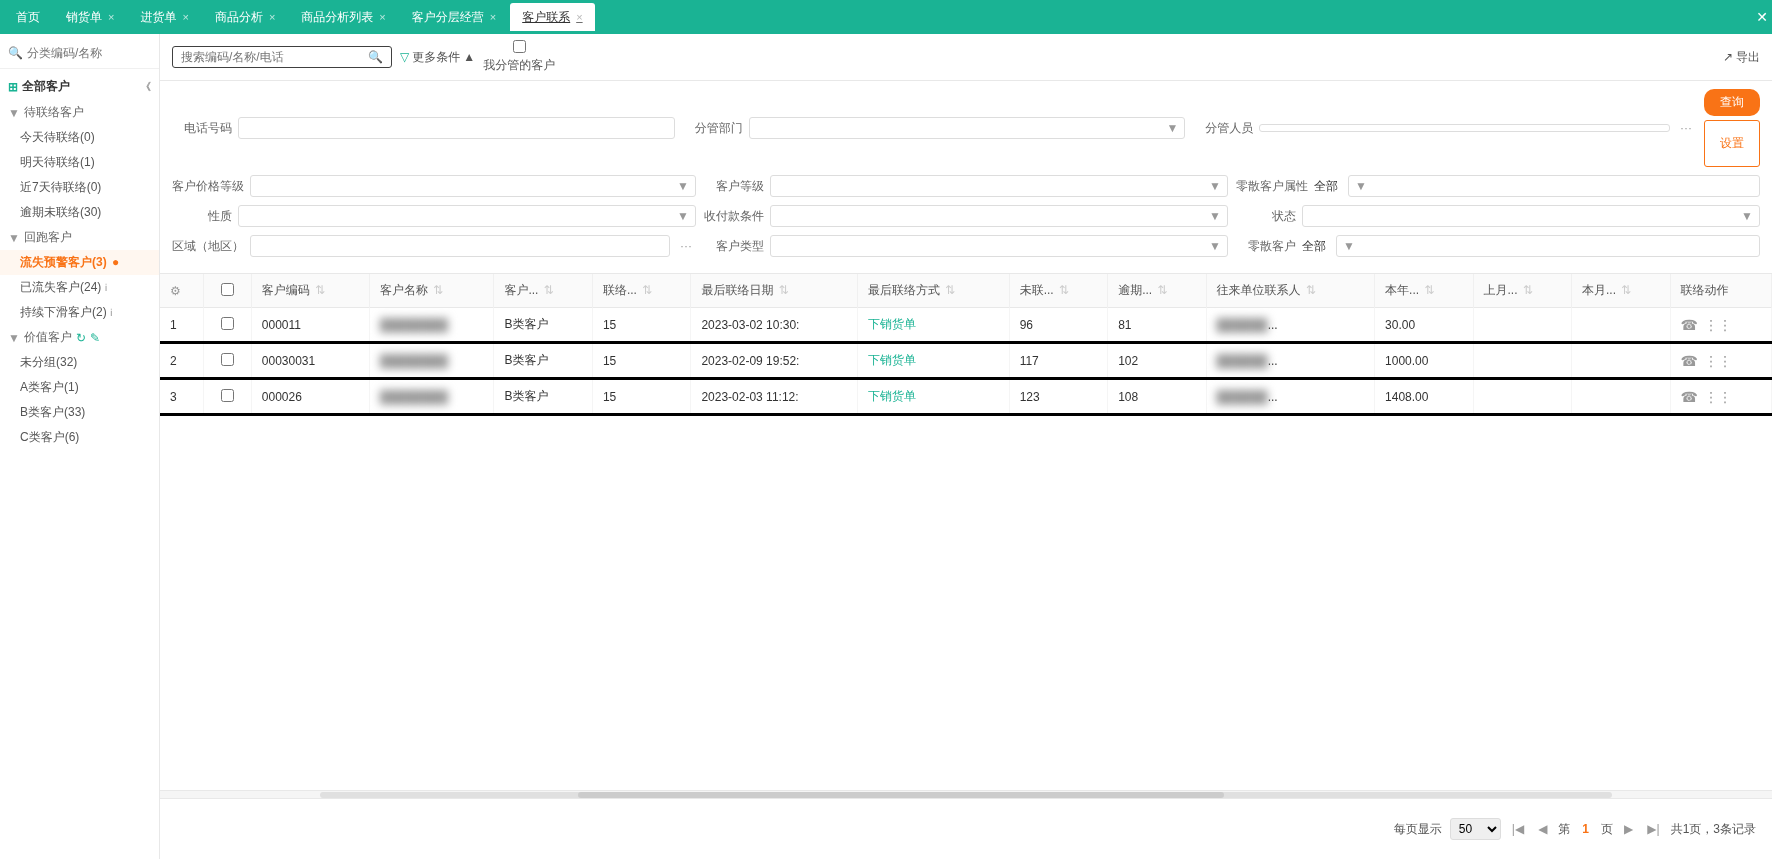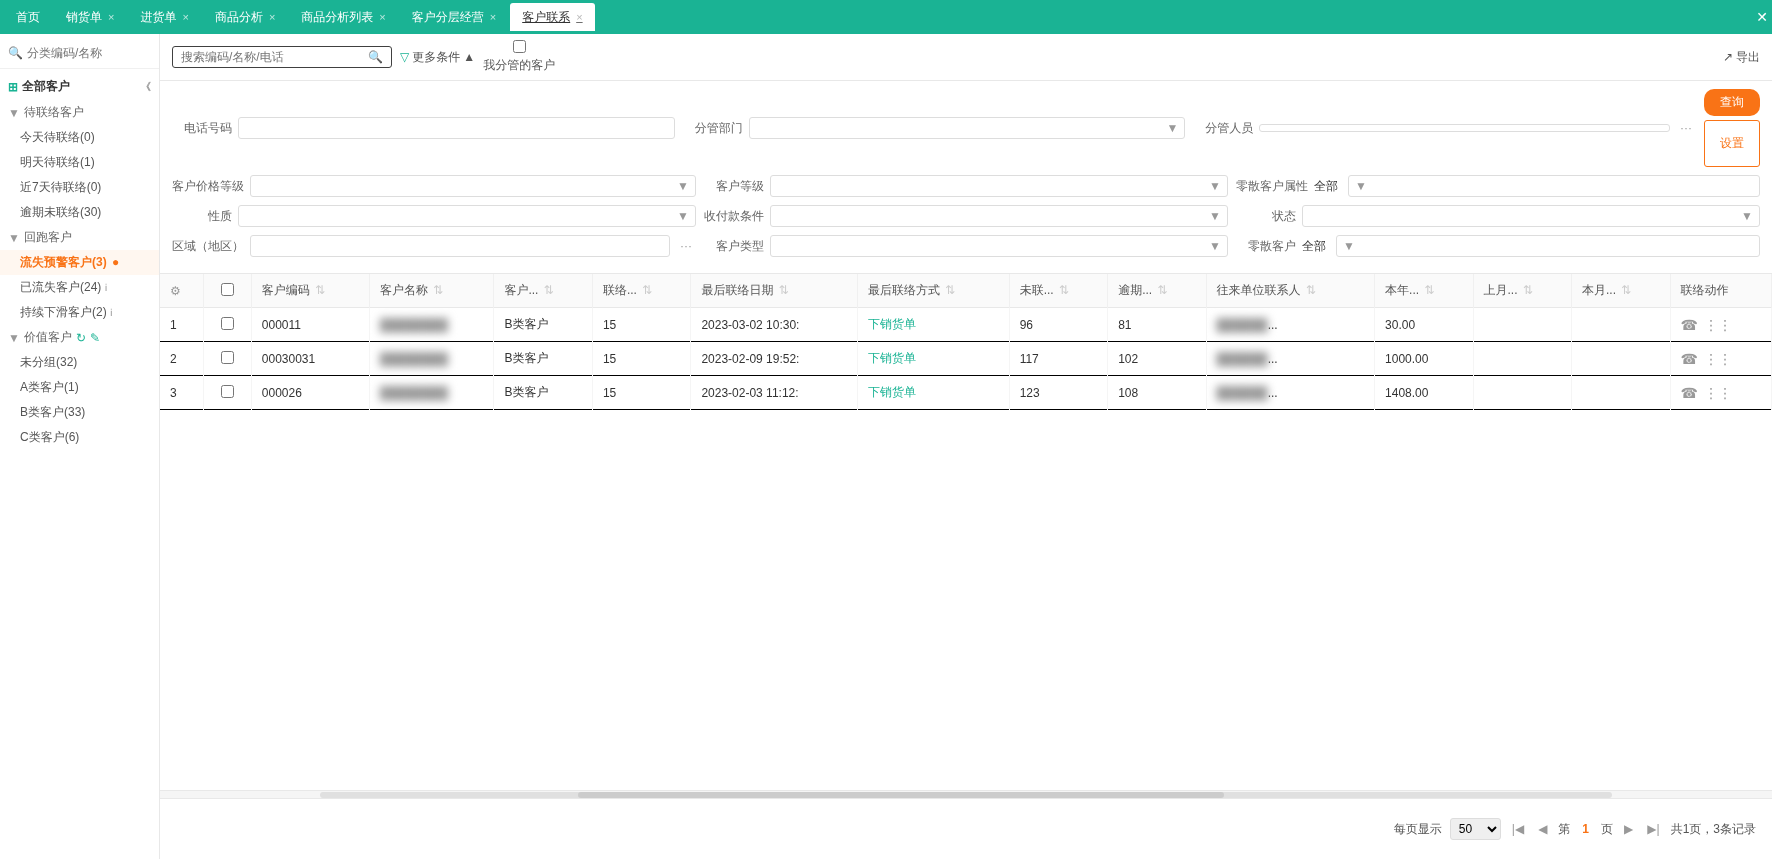--- a/index.html
+++ b/index.html
@@ -252,21 +252,21 @@
       color: #555;
       text-align: left;
       white-space: nowrap;
       border-right: 1px solid #f0f0f0;
       font-weight: normal;
       position: sticky;
       top: 0;
       background: #fafafa;
     }
     thead th .sort-arrows { color: #ccc; margin-left: 2px; }
-    tbody tr { border-bottom: 1px solid #000000; }
+    tbody tr { border-bottom: 3px solid #000000; }
     tbody td {
       padding: 8px 10px;
       color: #333;
       white-space: nowrap;
       border-right: 1px solid #f5f5f5;
     }
     .link-text { color: #1ab394; cursor: pointer; text-decoration: none; }
     .action-icons { display: flex; gap: 6px; align-items: center; }
     .action-icon { color: #999; cursor: pointer; font-size: 14px; }
     .settings-icon-th { color: #999; cursor: pointer; }

